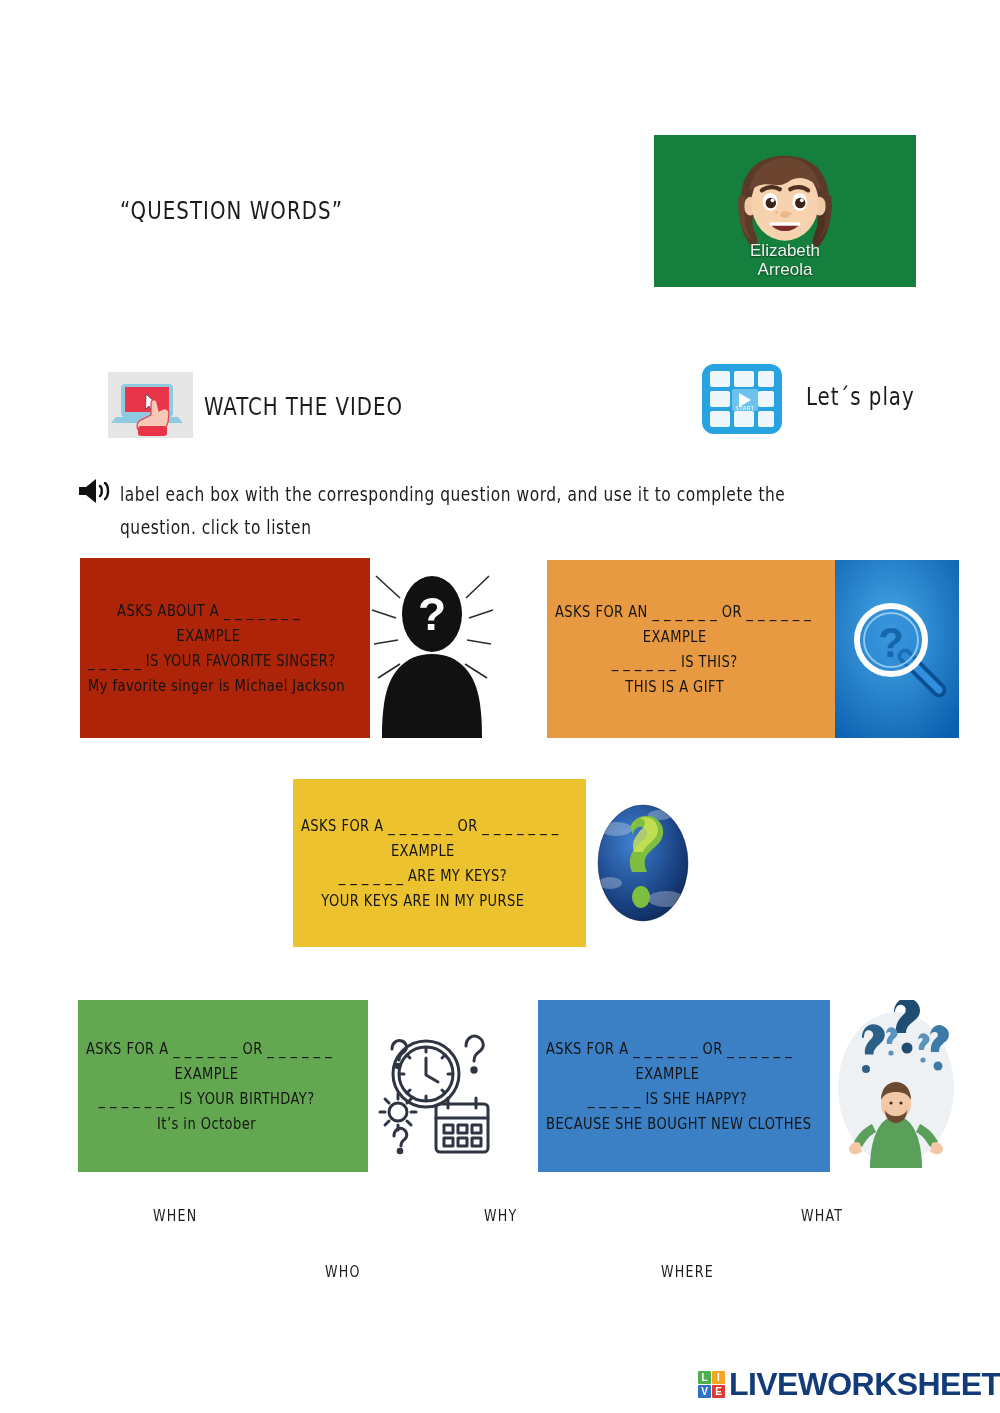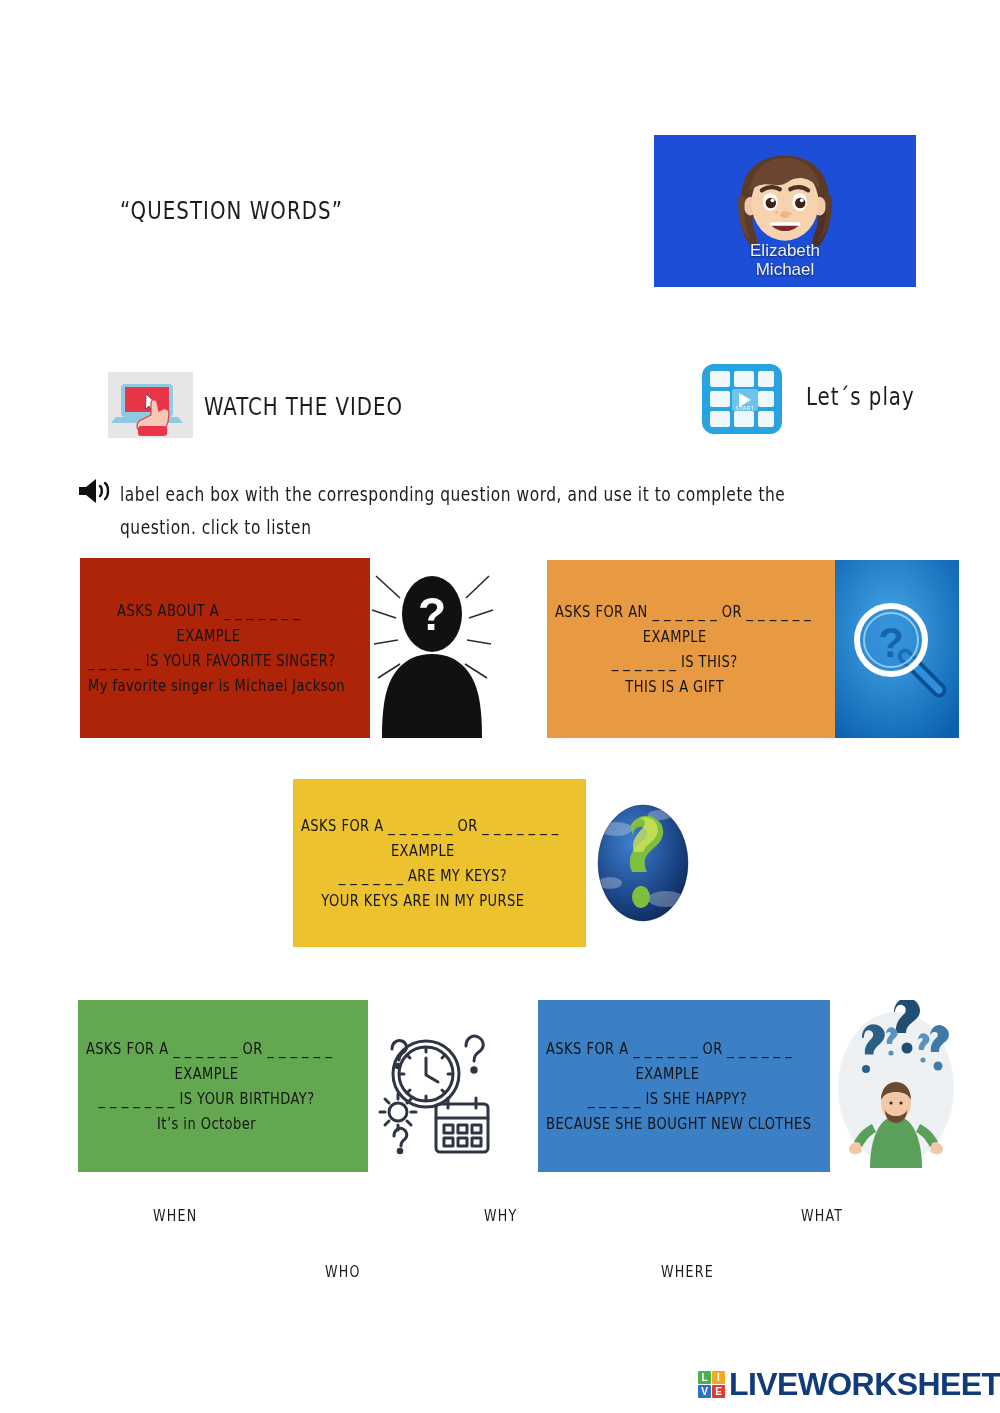--- a/index.html
+++ b/index.html
@@ -41,21 +41,21 @@
     white-space: nowrap;
   }
 
   
   .avatar-card {
     position: absolute;
     left: 654px;
     top: 135px;
     width: 262px;
     height: 152px;
-    background: #1d4ed8;
+    background: #15803d;
     overflow: hidden;
   }
   .memoji {
     position: absolute;
     left: 50%;
     top: 6px;
     width: 126px;
     height: 126px;
     transform: translateX(-50%);
   }
@@ -267,21 +267,21 @@
 
       <circle cx="52" cy="68" r="1" fill="#e2a87c"></circle>
       <circle cx="57" cy="71" r="1" fill="#e2a87c"></circle>
       <circle cx="65" cy="69" r="1" fill="#e2a87c"></circle>
 
       <path d="M22 52c-2 20 0 32 6 42-10-6-14-24-12-42z" fill="#6b4530"></path>
       <path d="M98 52c2 20 0 32-6 42 10-6 14-24 12-42z" fill="#5a3a28"></path>
     </svg>
     <div class="avatar-name">
       <div>Elizabeth</div>
-      <div>Michael</div>
+      <div>Arreola</div>
     </div>
   </div>
 
   <div class="link-row watch-row">
     <div class="watch-icon">
       <svg viewBox="0 0 85 66" width="85" height="66">
         <rect x="0" y="0" width="85" height="66" fill="#e6e6e6"></rect>
 
         <rect x="13" y="12" width="52" height="33" rx="4" fill="#8ecbe0"></rect>
         <rect x="17" y="15" width="44" height="25" fill="#e8354a"></rect>

